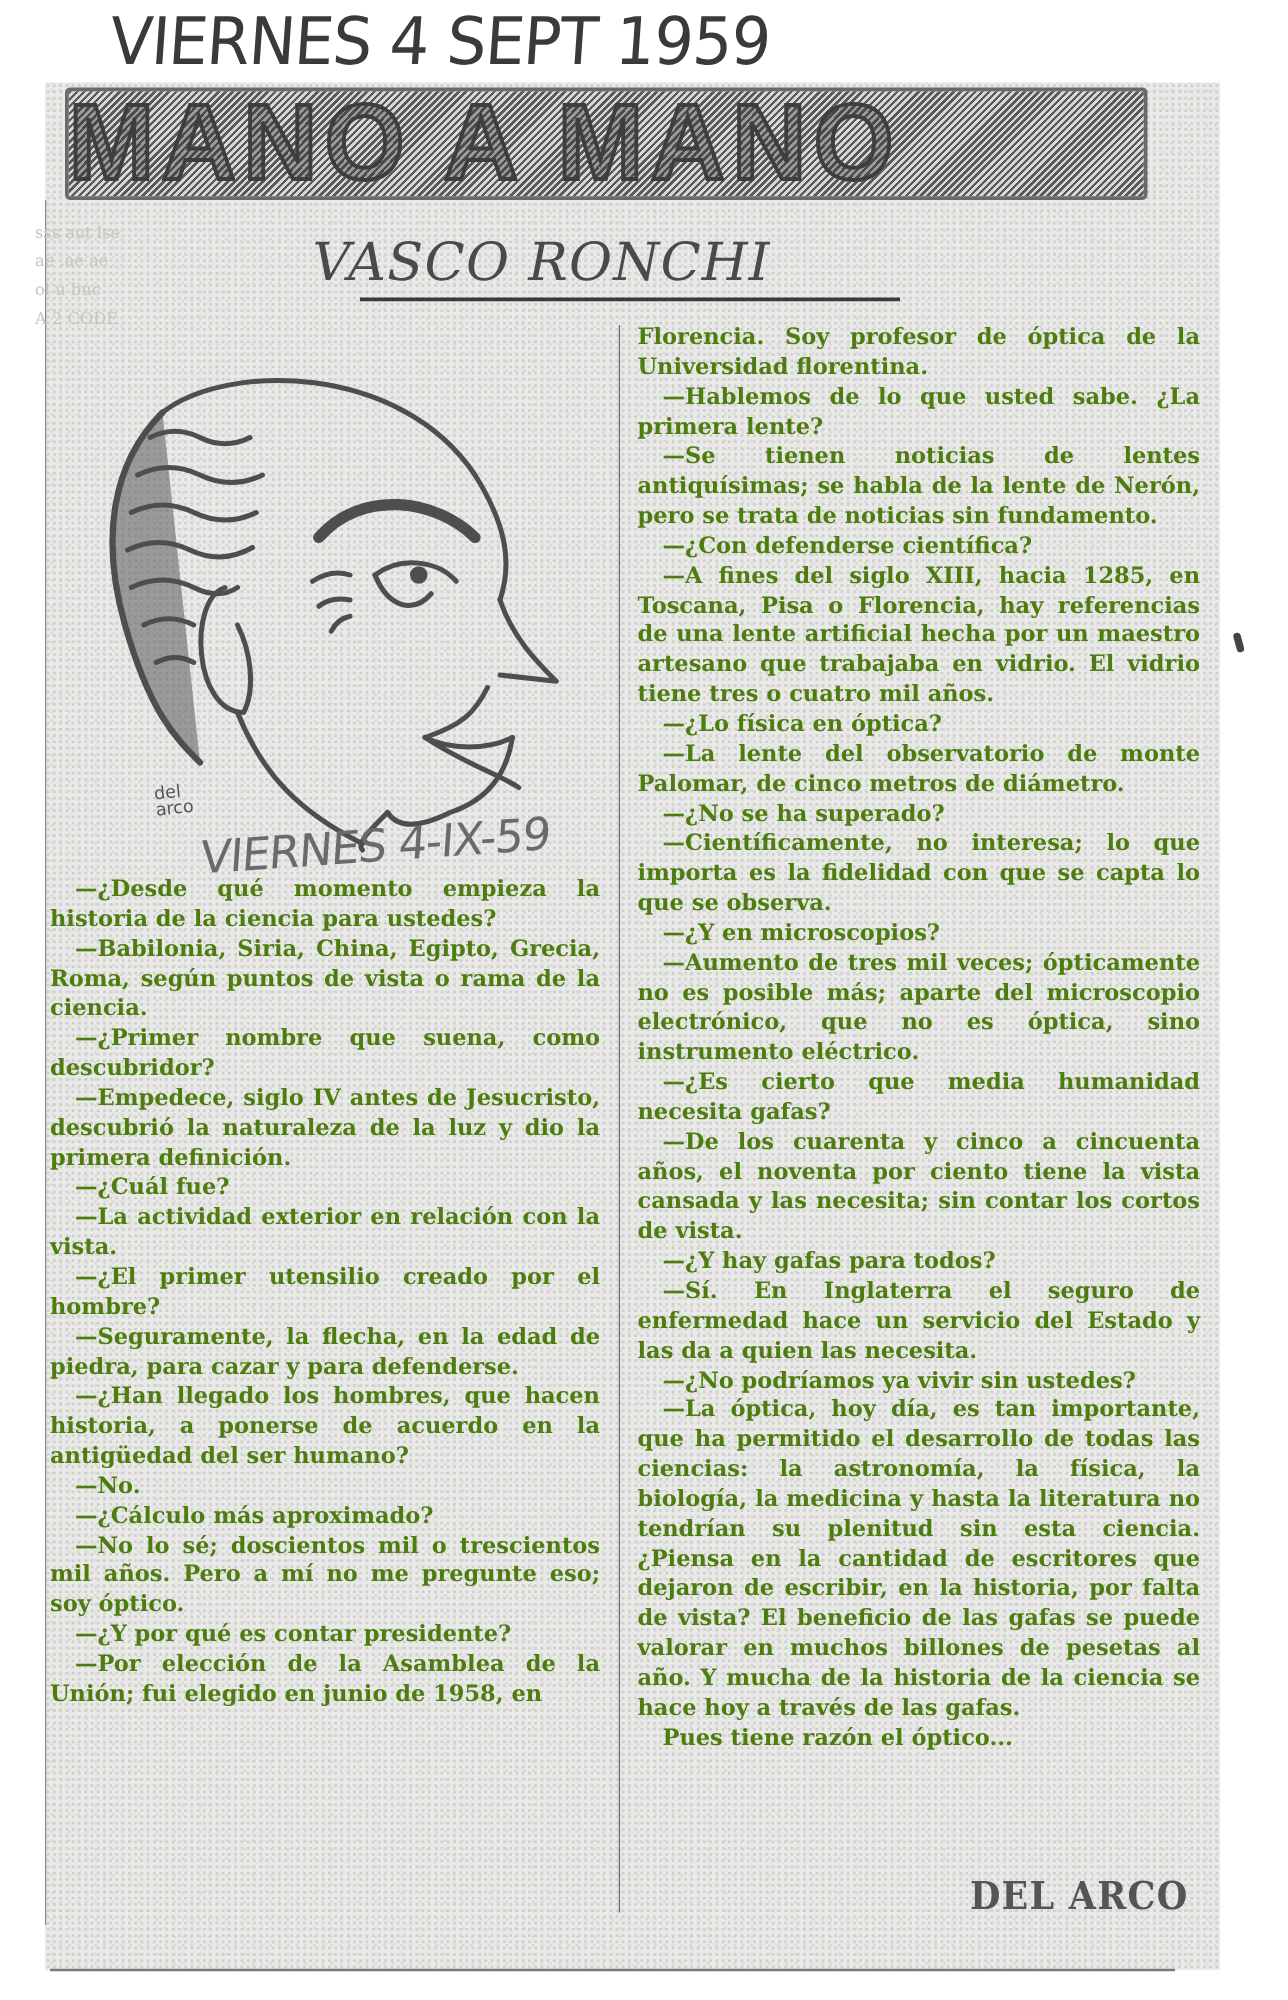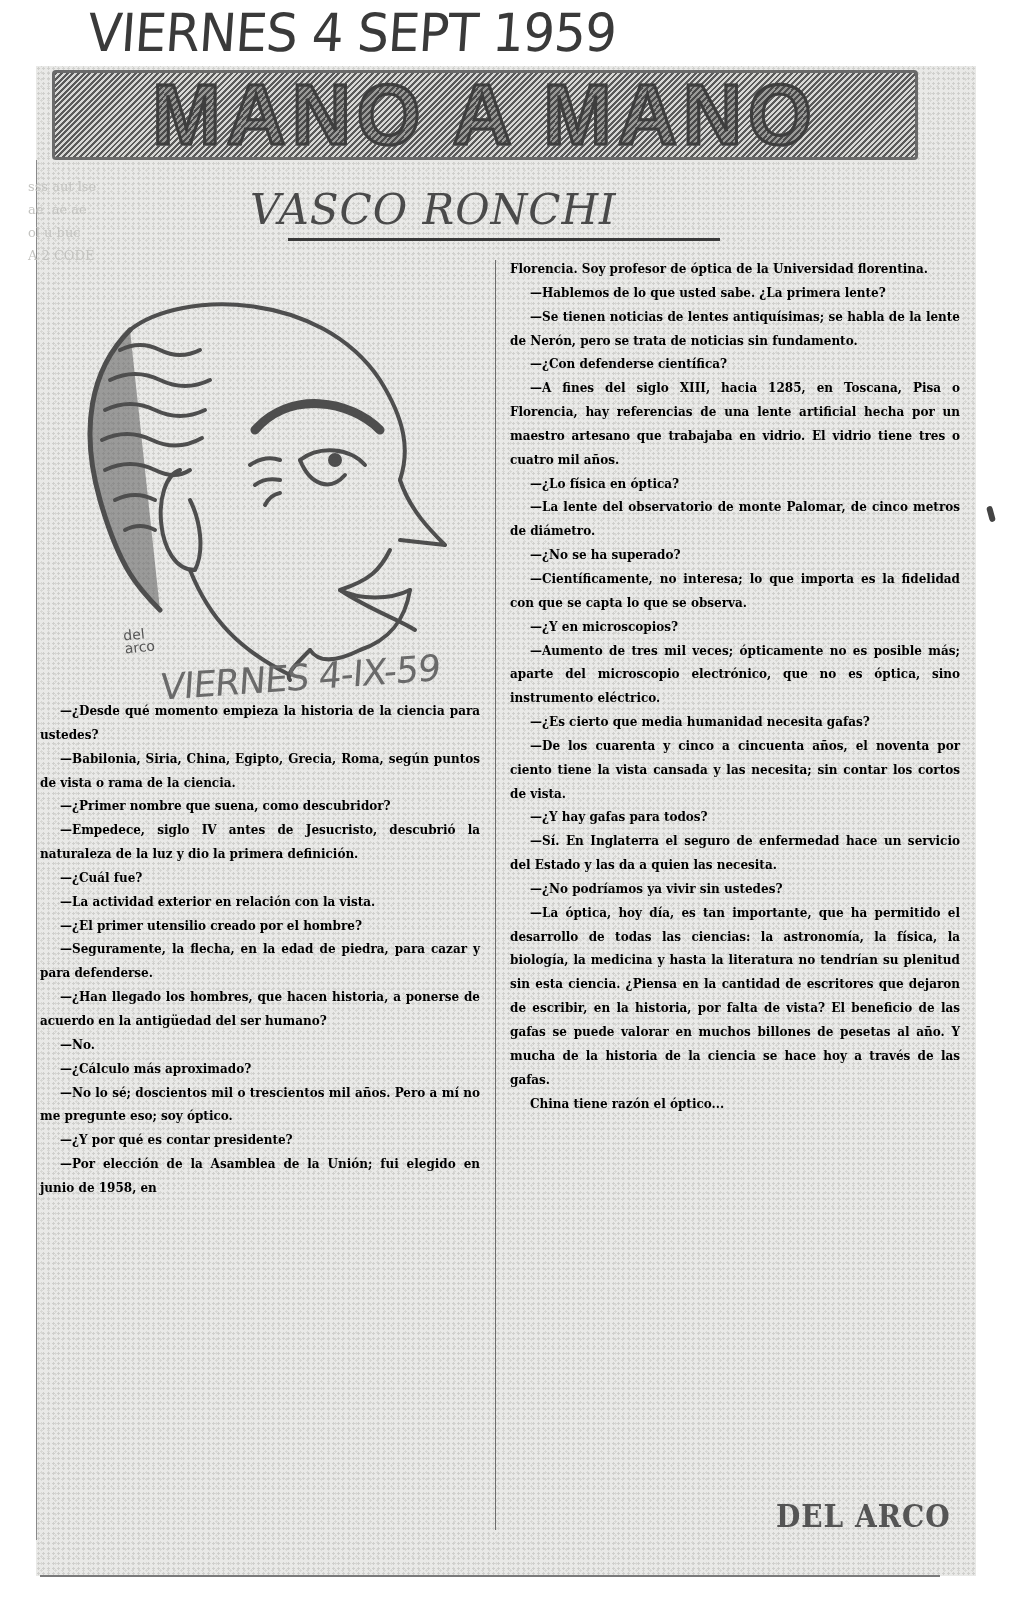--- a/index.html
+++ b/index.html
@@ -18,21 +18,21 @@
     background-image:
       radial-gradient(#cfcfcc 1px, transparent 1.2px),
       radial-gradient(#d8d8d5 1px, transparent 1.2px);
     background-size: 5px 5px, 7px 7px;
     background-position: 0 0, 2px 3px;
   }
   .masthead {
     position: absolute; left: 52px; top: 70px; width: 860px; height: 84px;
     border: 3px solid #6a6a6a; border-radius: 4px;
     background: repeating-linear-gradient(135deg, #5a5a5a 0 2px, #d7d7d5 2px 4px);
-    display: flex; align-items: center; justify-content: center;
+    display: flex; align-items: center; 
   }
   .masthead-text {
     font-family: "Liberation Sans", sans-serif; font-weight: 900; font-size: 82px;
     letter-spacing: 6px; color: transparent; -webkit-text-stroke: 3px #3e3e3e;
     background: repeating-linear-gradient(135deg, #4a4a4a 0 2px, #9a9a98 2px 4px);
     -webkit-background-clip: text; background-clip: text; line-height: 1;
     transform: scaleY(1.05);
   }
   .headline {
     position: absolute; left: 250px; top: 185px; width: 470px; 
@@ -50,22 +50,22 @@
   .signature-small {
     position: absolute; left: 124px; top: 628px; font-family: "DejaVu Sans", sans-serif;
     font-size: 14px; color: #555; line-height: 13px; transform: rotate(-6deg);
   }
   .handwritten-caption {
     position: absolute; left: 160px; top: 660px; font-family: "DejaVu Sans", sans-serif;
     font-size: 36px; color: #6a6a6a; transform: rotate(-4deg) skewX(-8deg); letter-spacing: -1px;
     line-height: 1;
   }
   .column {
-    position: absolute; font-family: "DejaVu Serif", serif; font-size: 12px; line-height: 23.85px;
-    color: #000000; font-weight: bold; text-align: justify;
+    position: absolute; font-family: "DejaVu Serif", serif; font-size: 18px; line-height: 23.85px;
+    color: #4d7c0f; font-weight: bold; text-align: justify;
   }
   .column p { margin: 0; text-indent: 20px; }
   .column p.noindent { text-indent: 0; }
   .col-left { left: 40px; top: 700px; width: 440px; }
   .col-right { left: 510px; top: 258px; width: 450px; }
   .byline {
     position: absolute; left: 776px; top: 1500px; font-family: "DejaVu Serif", serif;
     font-size: 28px; color: #555; font-weight: bold; letter-spacing: 1px; transform: scaleY(1.1);
   }
   .bottom-rule { position: absolute; left: 40px; top: 1575px; width: 900px; height: 2px; background: #7a7a7a; }
@@ -163,18 +163,18 @@
   <p>—¿No se ha superado?</p>
   <p>—Científicamente, no interesa; lo que importa es la fidelidad con que se capta lo que se observa.</p>
   <p>—¿Y en microscopios?</p>
   <p>—Aumento de tres mil veces; ópticamente no es posible más; aparte del microscopio electrónico, que no es óptica, sino instrumento eléctrico.</p>
   <p>—¿Es cierto que media humanidad necesita gafas?</p>
   <p>—De los cuarenta y cinco a cincuenta años, el noventa por ciento tiene la vista cansada y las necesita; sin contar los cortos de vista.</p>
   <p>—¿Y hay gafas para todos?</p>
   <p>—Sí. En Inglaterra el seguro de enfermedad hace un servicio del Estado y las da a quien las necesita.</p>
   <p>—¿No podríamos ya vivir sin ustedes?</p>
   <p>—La óptica, hoy día, es tan importante, que ha permitido el desarrollo de todas las ciencias: la astronomía, la física, la biología, la medicina y hasta la literatura no tendrían su plenitud sin esta ciencia. ¿Piensa en la cantidad de escritores que dejaron de escribir, en la historia, por falta de vista? El beneficio de las gafas se puede valorar en muchos billones de pesetas al año. Y mucha de la historia de la ciencia se hace hoy a través de las gafas.</p>
-  <p>China tiene razón el óptico...</p>
+  <p>Pues tiene razón el óptico...</p>
 </div>
 
 <div class="byline">DEL ARCO</div>
 <div class="bottom-rule"></div>
 <div class="margin-mark"></div>
 
 </body></html>

